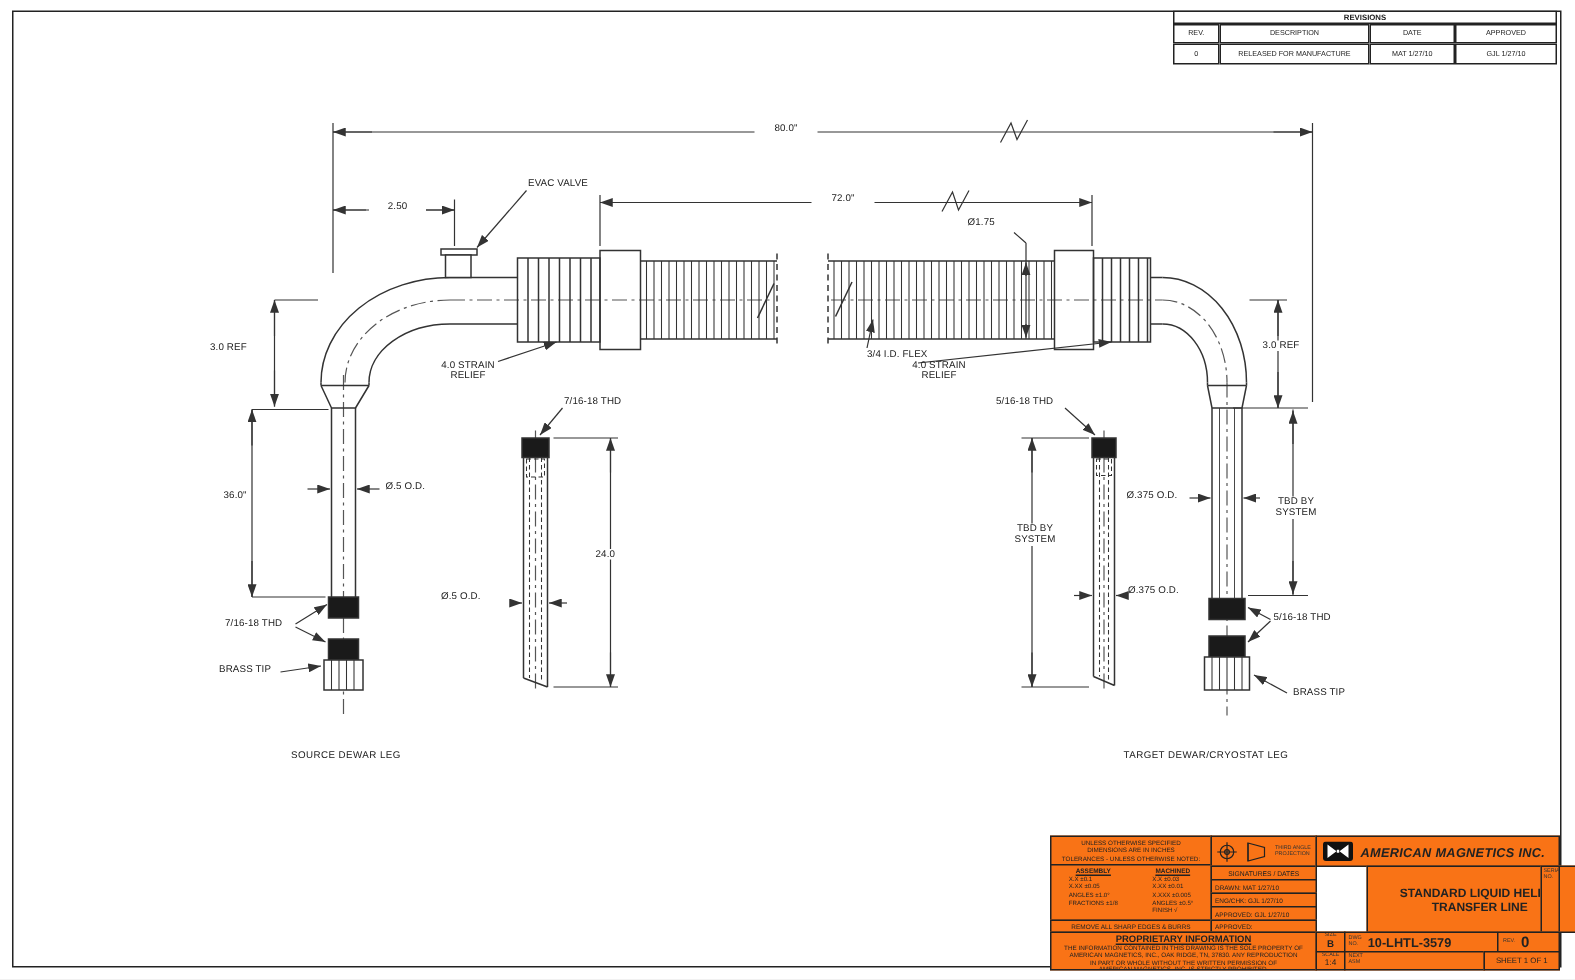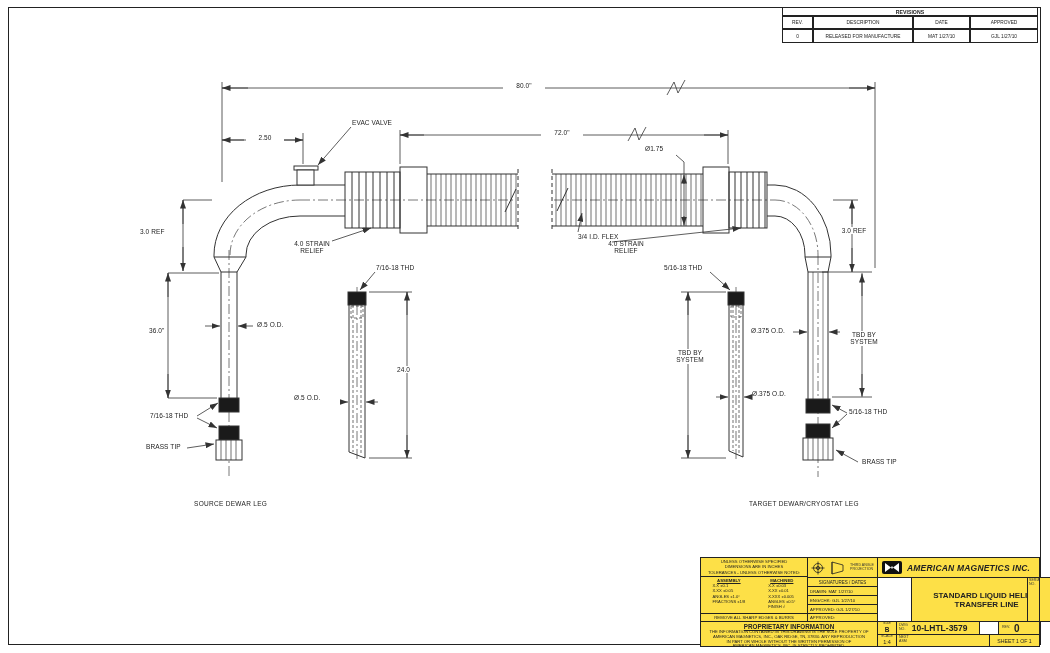--- a/index.html
+++ b/index.html
@@ -12,21 +12,21 @@
   .bg{background:#fff;padding:0 2px;}
   .ctr{text-align:center;}
   
   .rev{position:absolute;left:782px;top:7px;width:256px;font-size:4.8px;}
   .rev .r{display:flex;}
   .rev .c{border:1px solid #222;box-sizing:border-box;display:flex;align-items:center;justify-content:center;
           height:13px;background:#fff;text-align:center;}
   .rev .t{height:9px;width:256px;font-weight:bold;font-size:5.2px;}
   .w1{width:31px}.w2{width:100px}.w3{width:57px}.w4{width:68px}
   
-  .tb{position:absolute;border:1px solid #222;box-sizing:border-box;background:#fde047;overflow:hidden;}
+  .tb{position:absolute;border:1px solid #222;box-sizing:border-box;background:#f97316;overflow:hidden;}
   .tiny{font-size:4.2px;line-height:1.25;white-space:pre-line;text-align:center;}
   .tol-wrap{display:flex;justify-content:space-around;padding-top:1px;}
   .tol-head{font-size:4.3px;font-weight:bold;text-decoration:underline;text-align:center;}
   .tol-rows{font-size:4.1px;line-height:1.3;white-space:pre-line;}
   .sig{font-size:4.3px;line-height:9px;padding-left:2px;white-space:nowrap;}
   .lab{font-size:3.6px;line-height:1.05;white-space:pre-line;color:#333;}
   .big{font-weight:bold;}
 </style>
 </head>
 <body>
@@ -317,21 +317,21 @@
     <div style="font-size:4.2px;line-height:1.15;white-space:pre-line">THE INFORMATION CONTAINED IN THIS DRAWING IS THE SOLE PROPERTY OF
 AMERICAN MAGNETICS, INC., OAK RIDGE, TN, 37830. ANY REPRODUCTION
 IN PART OR WHOLE WITHOUT THE WRITTEN PERMISSION OF
 AMERICAN MAGNETICS, INC. IS STRICTLY PROHIBITED.</div>
   </div>
 
   <div class="tb" style="left:877px;top:621px;width:20px;height:14px;text-align:center">
     <div class="lab">SIZE</div>
     <div class="big" style="font-size:6.5px">B</div>
   </div>
-  <div class="tb" style="left:896px;top:621px;width:84px;height:14px;display:flex;align-items:center;gap:4px;padding-left:2px">
+  <div class="tb" style="left:896px;top:621px;width:103px;height:14px;display:flex;align-items:center;gap:4px;padding-left:2px">
     <div class="lab">DWG
 NO.</div>
     <div class="big" style="font-size:8.5px">10-LHTL-3579</div>
   </div>
   <div class="tb" style="left:998px;top:621px;width:42px;height:14px;display:flex;align-items:center;gap:4px;padding-left:3px">
     <div class="lab">REV.</div>
     <div class="big" style="font-size:10px">0</div>
   </div>
   <div class="tb" style="left:877px;top:634px;width:20px;height:13px;text-align:center">
     <div class="lab">SCALE</div>

